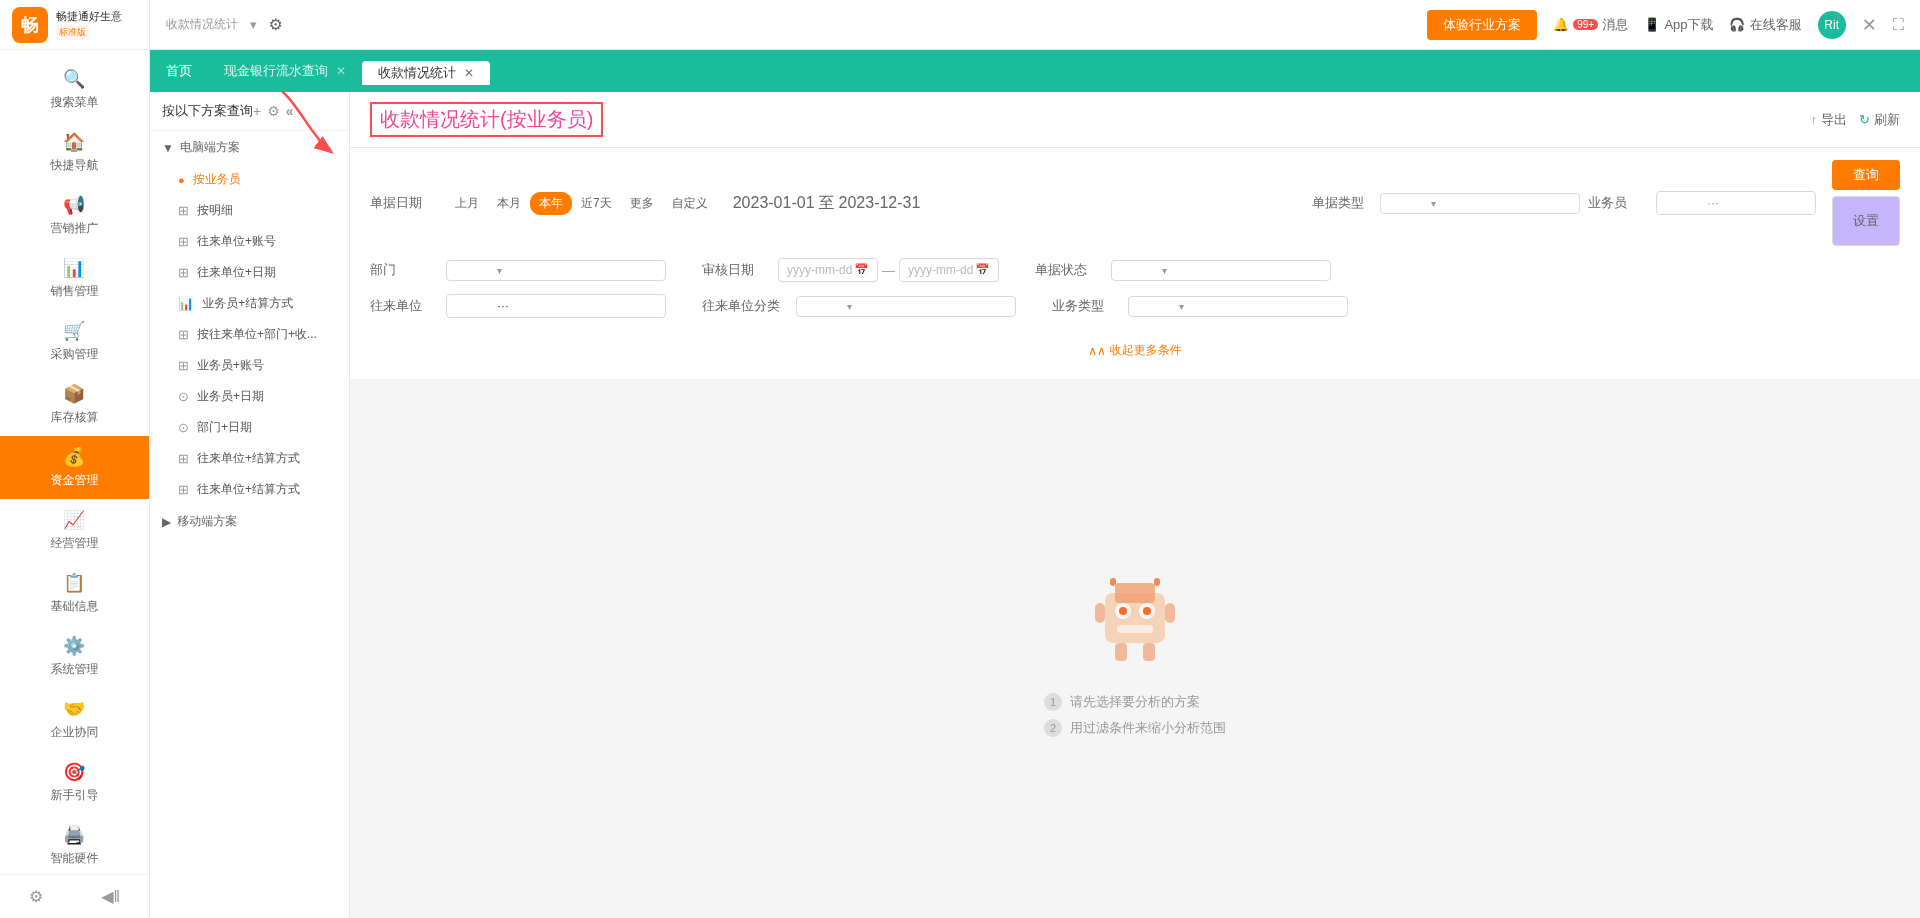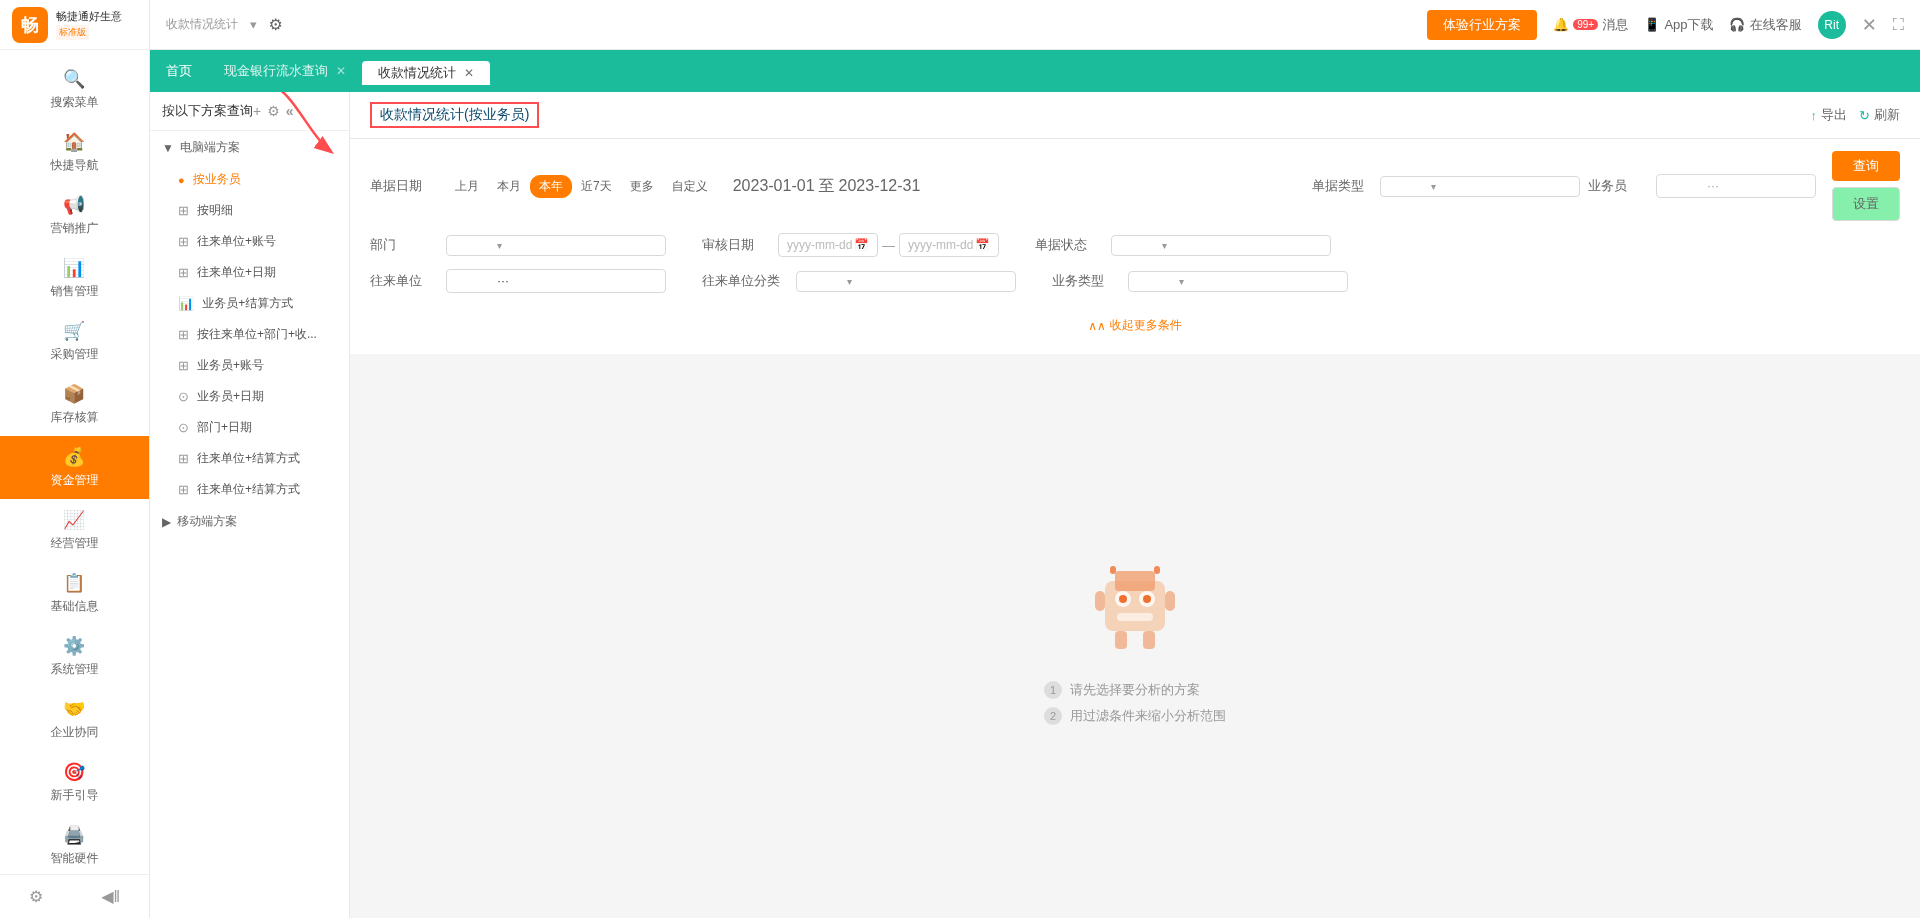--- a/index.html
+++ b/index.html
@@ -61,21 +61,21 @@
     .scheme-item.active .item-icon { color: #ff7c00; }
 
     .mobile-group { }
     .mobile-group-title { display: flex; align-items: center; gap: 6px; padding: 8px 12px; font-size: 12px; color: #666; cursor: pointer; }
 
     
     .right-main { flex: 1; display: flex; flex-direction: column; overflow: hidden; background: #f5f5f5; }
 
     
     .page-header { background: #fff; padding: 10px 20px; display: flex; align-items: center; justify-content: space-between; border-bottom: 1px solid #e8e8e8; flex-shrink: 0; }
-    .page-title { font-size: 14px; font-weight: 500; color: #0c4a6e; border: 2px solid #ff4d4f; padding: 2px 8px; }
+    .page-title { font-size: 20px; font-weight: 500; color: #ec4899; border: 2px solid #ff4d4f; padding: 2px 8px; }
     .page-header-actions { display: flex; gap: 12px; }
     .export-btn { display: flex; align-items: center; gap: 4px; color: #666; font-size: 13px; cursor: pointer; }
     .refresh-btn { display: flex; align-items: center; gap: 4px; color: #666; font-size: 13px; cursor: pointer; }
 
     
     .filter-area { background: #fff; padding: 12px 20px; flex-shrink: 0; }
     .filter-row { display: flex; align-items: center; gap: 16px; margin-bottom: 12px; flex-wrap: wrap; }
     .filter-label { color: #666; font-size: 13px; flex-shrink: 0; min-width: 60px; }
     .date-tabs { display: flex; }
     .date-tab { padding: 2px 8px; font-size: 12px; color: #666; cursor: pointer; border: 1px solid transparent; border-radius: 2px; }
@@ -88,21 +88,21 @@
     .filter-select .arrow { color: #999; font-size: 10px; }
 
     .date-input-group { display: flex; align-items: center; gap: 4px; }
     .date-input { border: 1px solid #d9d9d9; border-radius: 4px; padding: 4px 8px; font-size: 12px; color: #bbb; min-width: 100px; display: flex; align-items: center; justify-content: space-between; }
     .date-dash { color: #999; }
 
     .collapse-btn { display: flex; align-items: center; gap: 4px; color: #ff7c00; font-size: 12px; cursor: pointer; margin: 0 auto; padding: 8px 0; }
 
     .action-btns { display: flex; flex-direction: column; gap: 6px; margin-left: auto; }
     .query-btn { background: #ff7c00; color: white; padding: 6px 20px; border: none; border-radius: 4px; cursor: pointer; font-size: 13px; }
-    .setting-btn { background: #86efac; color: #666; padding: 7px 20px; border: 1px solid #d9d9d9; border-radius: 4px; cursor: pointer; font-size: 13px; }
+    .setting-btn { background: #c4b5fd; color: #666; padding: 15px 20px; border: 1px solid #d9d9d9; border-radius: 4px; cursor: pointer; font-size: 13px; }
 
     
     .empty-area { flex: 1; display: flex; flex-direction: column; align-items: center; justify-content: center; background: #f5f5f5; padding: 40px; }
     .empty-tips { margin-top: 20px; }
     .tip-item { display: flex; align-items: center; gap: 8px; color: #999; font-size: 13px; margin-bottom: 8px; }
     .tip-num { width: 18px; height: 18px; border-radius: 50%; background: #ddd; color: #999; display: flex; align-items: center; justify-content: center; font-size: 11px; flex-shrink: 0; }
 
     
     .highlight-box { border: 2px solid #ff4d4f; }
 

